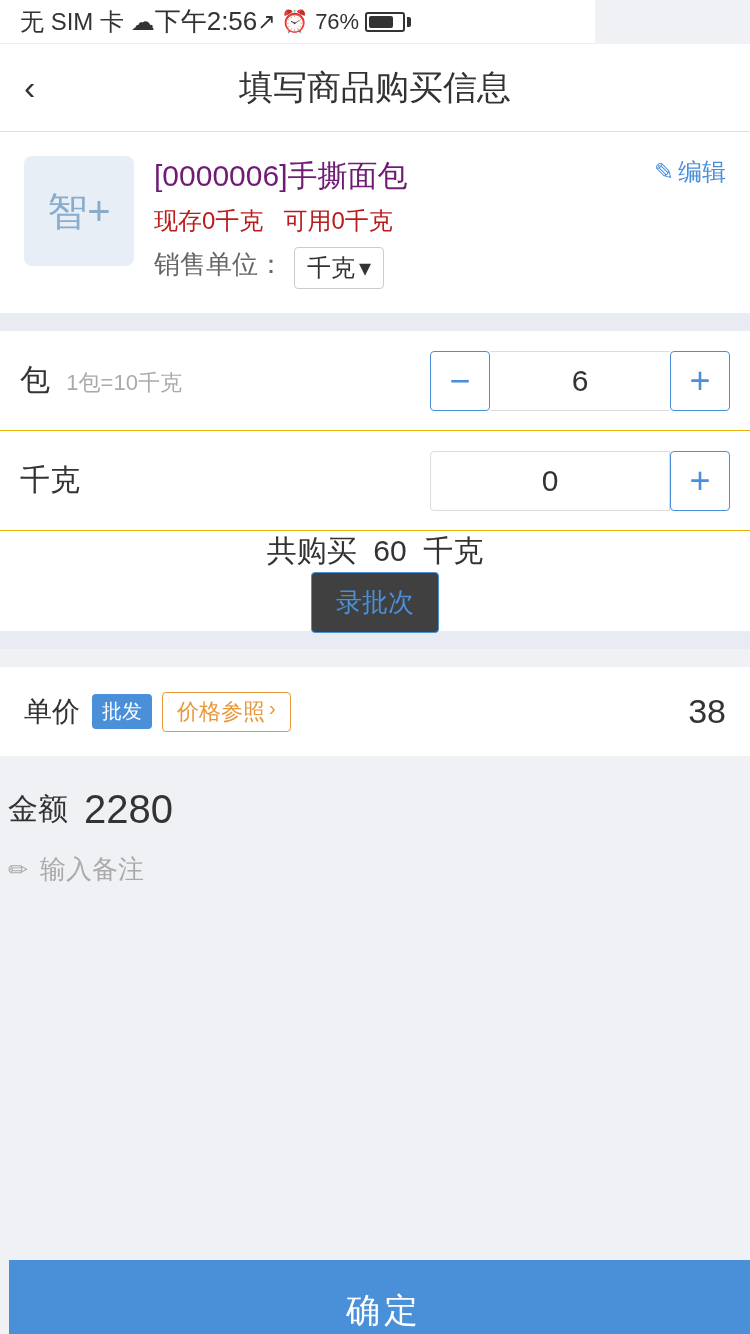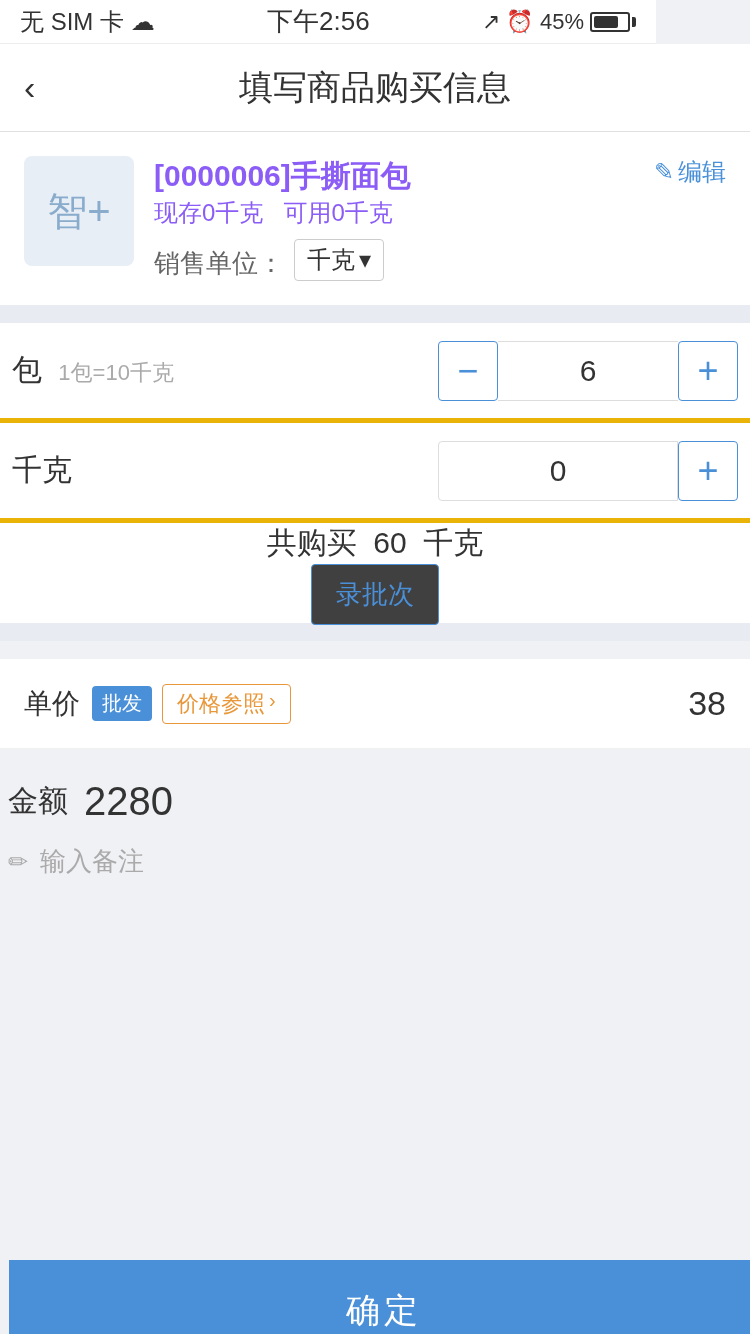--- a/index.html
+++ b/index.html
@@ -8,26 +8,26 @@
       font-family: -apple-system, "PingFang SC", "Helvetica Neue", Arial, sans-serif;
       width: 750px;
       min-height: 1334px;
       background: #f0f1f5;
       font-size: 28px;
       color: #333;
     }
 
     
     .status-bar {
-      width: 656px;
+      width: 595px;
       height: 44px;
       background: #fff;
       display: flex;
       align-items: center;
-      justify-content: space-between;
+      justify-content: flex-start;
       padding: 0 20px;
       font-size: 24px;
       color: #333;
       border-bottom: 1px solid #eee;
     }
     .status-left { display: flex; align-items: center; gap: 8px; }
     .status-center { font-weight: 500; font-size: 26px; }
     .status-right { display: flex; align-items: center; gap: 6px; font-size: 22px; }
 
     
@@ -69,23 +69,23 @@
       background: #e8eef5;
       border-radius: 8px;
       display: flex;
       align-items: center;
       justify-content: center;
       flex-shrink: 0;
       color: #8aaccc;
       font-size: 40px;
     }
     .product-info { flex: 1; }
-    .product-name { font-size: 30px; color: #8b5cf6; font-weight: 700; }
-    .product-stock { font-size: 24px; color: #8b5cf6; margin-bottom: 10px; }
-    .product-unit-row { display: flex; align-items: flex-end; gap: 10px; font-size: 26px; color: #666; }
+    .product-name { font-size: 30px; color: #701a75; font-weight: 400; margin-bottom: 8px; }
+    .product-stock { font-size: 24px; color: #b91c1c; margin-bottom: 10px; }
+    .product-unit-row { display: flex; align-items: flex-start; gap: 10px; font-size: 26px; color: #666; }
     .unit-select {
       border: 1px solid #ccc;
       border-radius: 4px;
       padding: 4px 12px;
       font-size: 24px;
       background: #fff;
       color: #333;
       display: flex;
       align-items: center;
       gap: 4px;
@@ -109,23 +109,23 @@
       background: #e8ecf2;
     }
 
     
     .input-section {
       background: #fff;
     }
     .input-row {
       display: flex;
       align-items: center;
-      padding: 0 12px;
+      padding: 0 20px;
       height: 100px;
-      border-bottom: 5px solid #eab308;
+      border-bottom: 1px solid #eab308;
     }
     .input-label {
       flex: 1;
       font-size: 30px;
       color: #333;
     }
     .input-label-sub {
       font-size: 22px;
       color: #aaa;
       margin-left: 8px;
@@ -306,21 +306,21 @@
 <body>
 
 <div class="status-bar">
   <div class="status-left">
     <span>无 SIM 卡  ☁</span>
   </div>
   <div class="status-center">下午2:56</div>
   <div class="status-right">
     <span>↗</span>
     <span>⏰</span>
-    <span>45%</span>
+    <span>76%</span>
     <div class="battery">
       <div class="battery-body">
           <div class="battery-fill"></div>
         </div>
       <div class="battery-tip"></div>
     </div>
   </div>
 </div>
 
 <div class="nav-bar">

